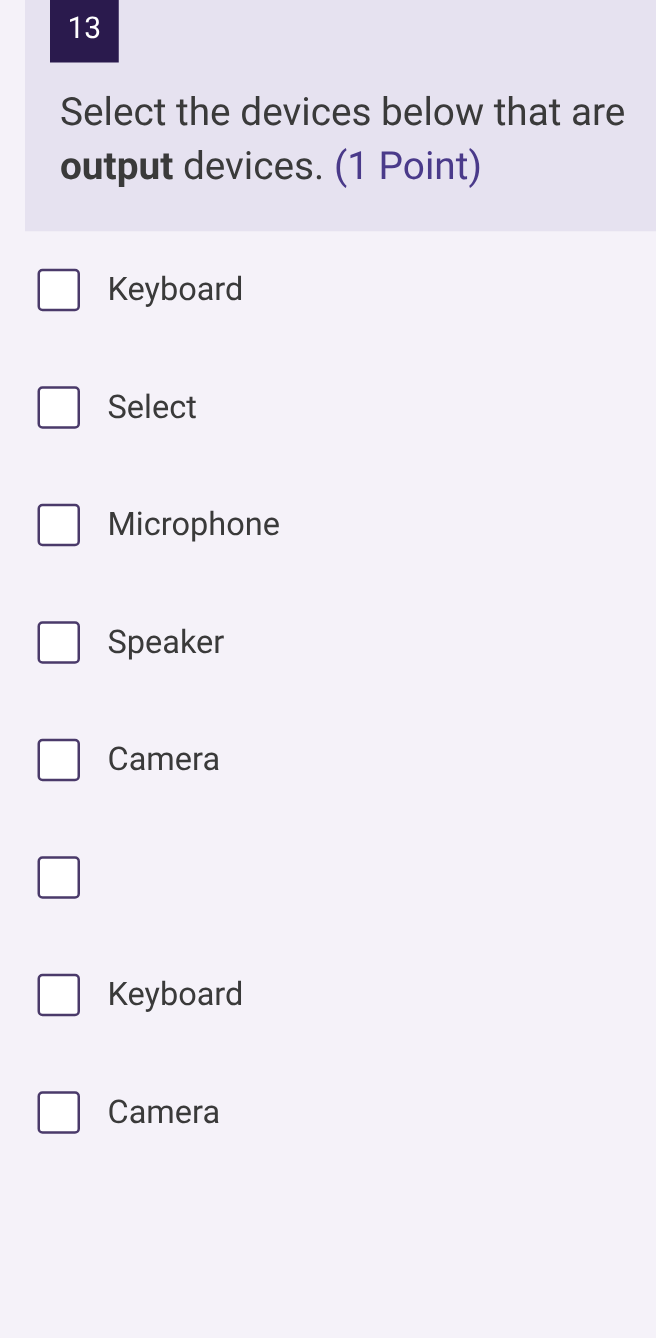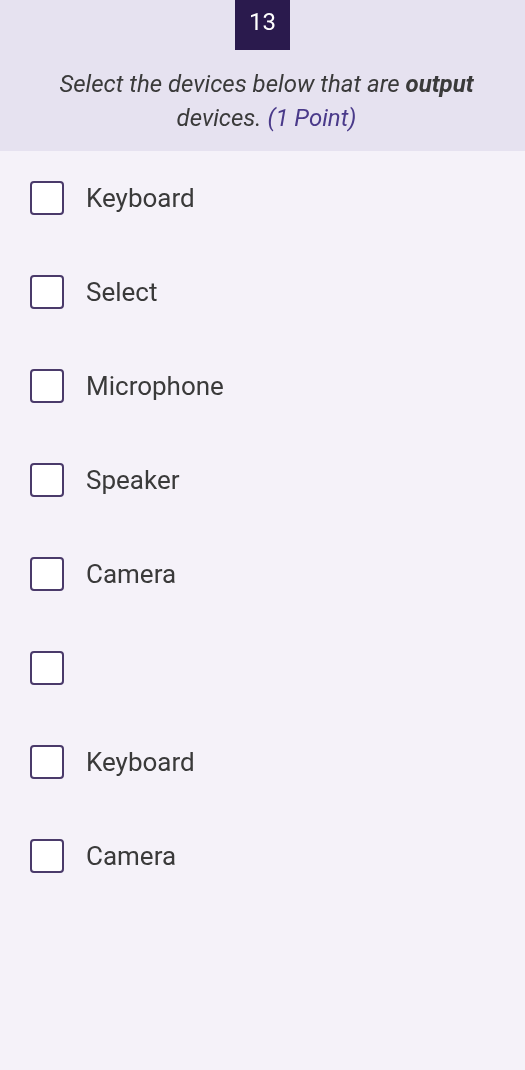--- a/index.html
+++ b/index.html
@@ -9,37 +9,36 @@
     }
     body {
       font-family: -apple-system, BlinkMacSystemFont, 'Segoe UI', Roboto, Arial, sans-serif;
       background: #f5f2f9;
       width: 525px;
       height: 1070px;
       overflow: hidden;
     }
     .question-header {
       background: #e6e2f0;
-      padding: 0 20px 16px 20px;
-      text-align: center;
+      padding: 0 20px 30px 20px;
+      margin-left: 20px;
     }
     .question-number {
       display: inline-block;
       background: #2a1a4d;
       color: #ffffff;
       font-size: 24px;
       padding: 8px 14px 14px 14px;
       margin-bottom: 18px;
     }
     .question-text {
-      font-size: 24px;
+      font-size: 31px;
       color: #3a3a3a;
       line-height: 1.4;
       padding-left: 8px;
-      font-style: italic;
     }
     .question-text strong {
       font-weight: 700;
     }
     .points {
       color: #4a3a8a;
     }
     .options {
       padding: 30px 20px 0 30px;
     }

